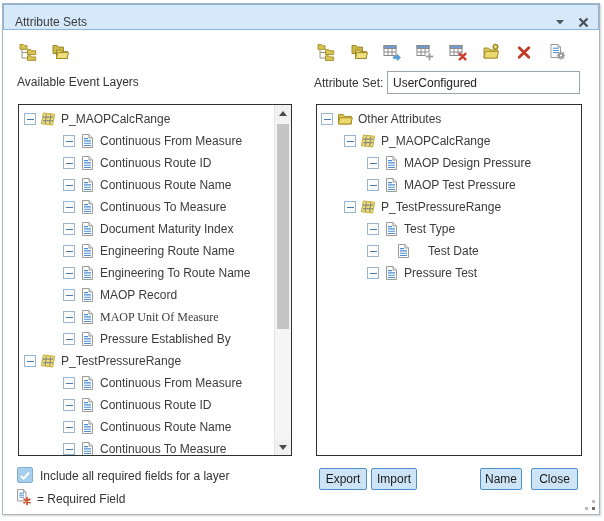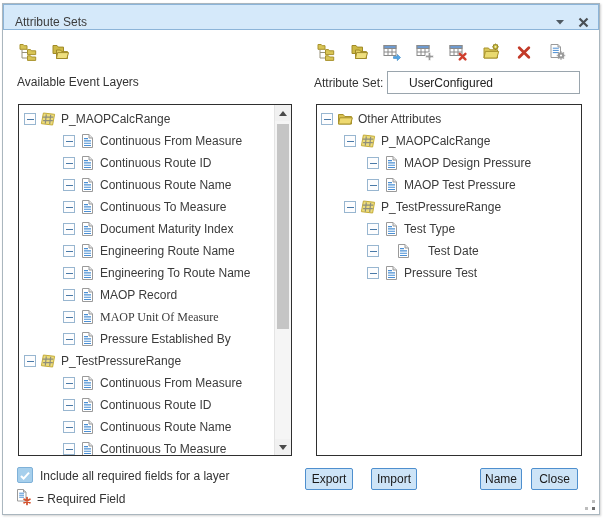--- a/index.html
+++ b/index.html
@@ -21,21 +21,21 @@
   .toolbar { position:absolute; top:39px; display:flex; align-items:center; }
   .toolbar.tleft  { left:16px;  gap:14px; }
   .toolbar.tright { left:314px; gap:15px; }
   .tool { width:18px; height:18px; display:flex; align-items:center; justify-content:center; cursor:pointer; }
 
   
   .panel-label { position:absolute; font-size:12px; color:#333; }
   .lbl-left  { left:14px; top:71px; }
   .lbl-attr  { left:311px; top:72px; }
   .combo { position:absolute; left:384px; top:67px; width:193px; height:23px;
-           border:1px solid #9aa5ad; background:#fff; display:flex; align-items:center; cursor:pointer;padding-left:16px; }
+           border:1px solid #9aa5ad; background:#fff; display:flex; align-items:center; cursor:pointer; }
   .combo .val { font-size:12px; color:#222; padding-left:5px; flex:1; white-space:nowrap; overflow:hidden; }
 
   
   .panel { position:absolute; top:100px; height:352px; border:1px solid #2f2f2f; background:#fff; }
   .panel.pleft  { left:15px;  width:274px; }
   .panel.pright { left:313px; width:266px; }
   .rows { position:absolute; top:0; left:0; bottom:0; overflow:hidden; padding-top:3px; }
   .panel.pleft  .rows { right:17px; }
   .panel.pright .rows { right:0; }
   .trow { height:22px; display:flex; align-items:center; white-space:nowrap; cursor:default; }
@@ -58,21 +58,21 @@
   .checkbox { position:absolute; left:14px; top:463px; width:16px; height:16px;
               background:#a6cfec; border:1px solid #7fb1d8; border-radius:2px;
               display:flex; align-items:center; justify-content:center; cursor:pointer; }
   .chk-label { position:absolute; left:37px; top:465px; font-size:12px; color:#333; }
   .legend-icon { position:absolute; left:12px; top:484px; width:18px; height:18px; }
   .legend-label { position:absolute; left:34px; top:488px; font-size:12px; color:#333; }
 
   .btn { position:absolute; top:464px; height:22px; background:#cde4f7; border:1px solid #4e8fce;
          border-radius:2px; font-size:12px; color:#1a1a1a; font-family:"Liberation Sans", sans-serif;
          text-align:center; line-height:20px; cursor:pointer; padding:0; }
-  #btn-export { left:302px; width:48px; }
+  #btn-export { left:316px; width:48px; }
   #btn-import { left:368px; width:46px; }
   #btn-save   { left:477px; width:42px; }
   #btn-close  { left:528px; width:47px; }
 
   
   .grip { position:absolute; right:4px; bottom:4px; width:10px; height:10px; }
   .grip b { position:absolute; width:3px; height:3px; }
   .grip .g1 { right:0; top:0; background:#bdbdbd; }
   .grip .g2 { left:0; bottom:0; background:#bdbdbd; }
   .grip .g3 { right:0; bottom:0; background:#6e6e6e; }

